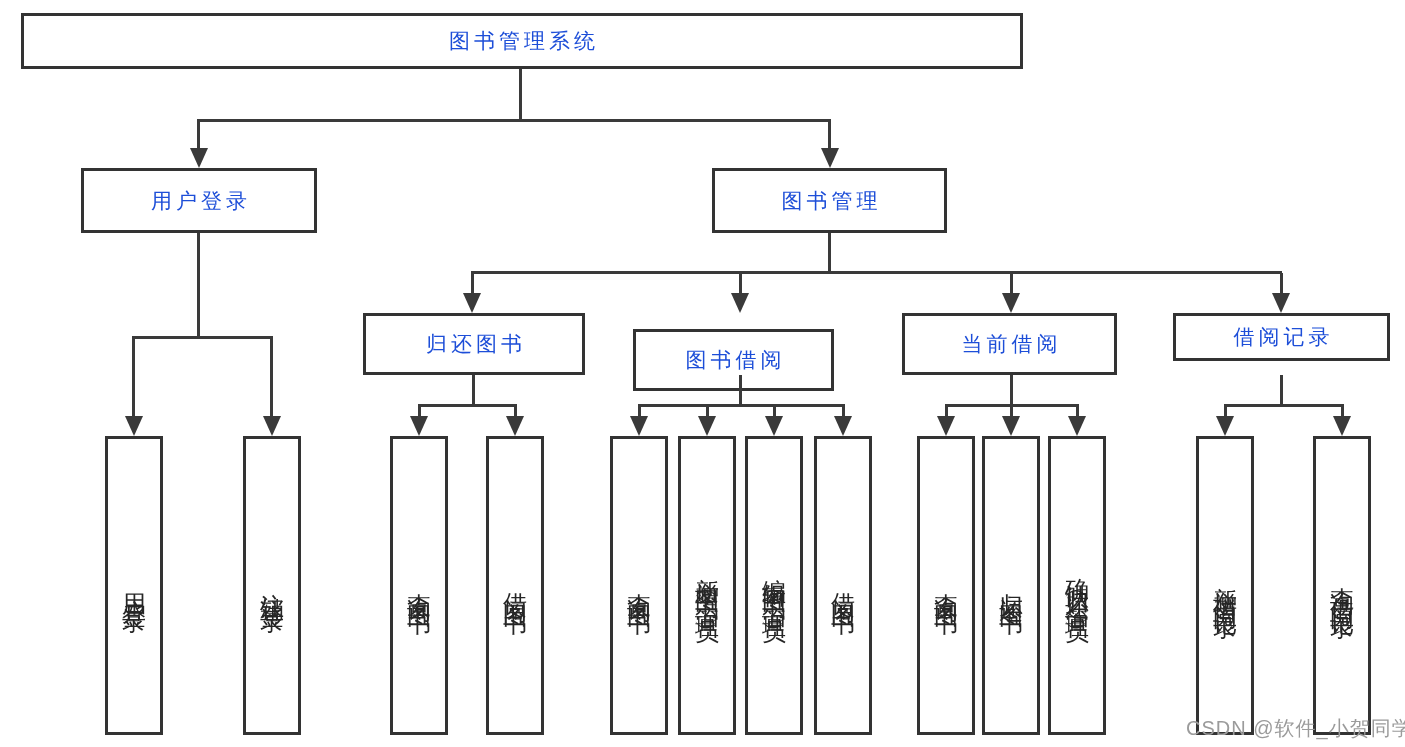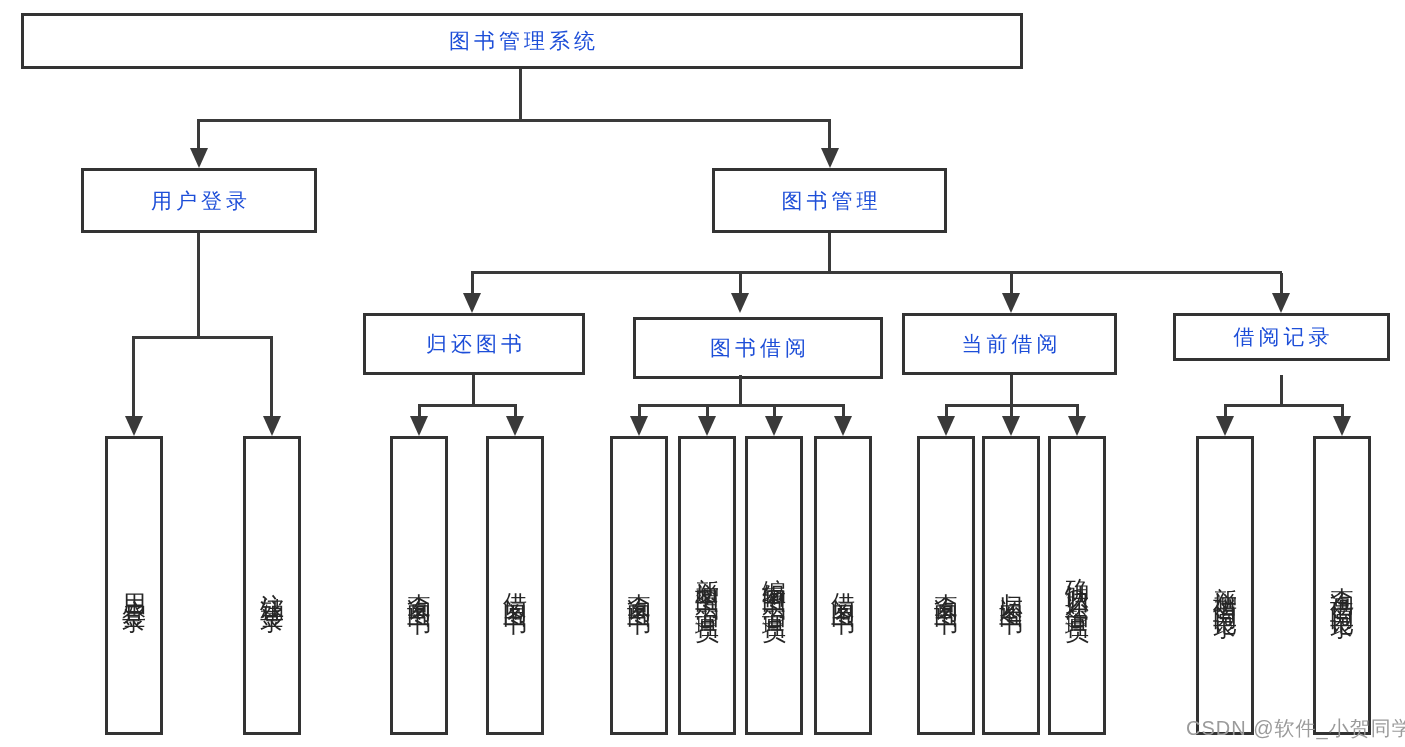--- a/index.html
+++ b/index.html
@@ -43,21 +43,21 @@
   <div class="box" style="left:81px;top:168px;width:236px;height:65px">
     <span class="hlabel">用户登录</span>
   </div>
   <div class="box" style="left:712px;top:168px;width:235px;height:65px">
     <span class="hlabel">图书管理</span>
   </div>
 
   <div class="box" style="left:363px;top:313px;width:222px;height:62px">
     <span class="hlabel">归还图书</span>
   </div>
-  <div class="box" style="left:633px;top:317px;width:250px;height:62px">
+  <div class="box" style="left:633px;top:329px;width:201px;height:62px">
     <span class="hlabel">图书借阅</span>
   </div>
   <div class="box" style="left:902px;top:313px;width:215px;height:62px">
     <span class="hlabel">当前借阅</span>
   </div>
   <div class="box" style="left:1173px;top:313px;width:217px;height:48px">
     <span class="hlabel">借阅记录</span>
   </div>
 
   <div class="box leaf" style="left:105px">

